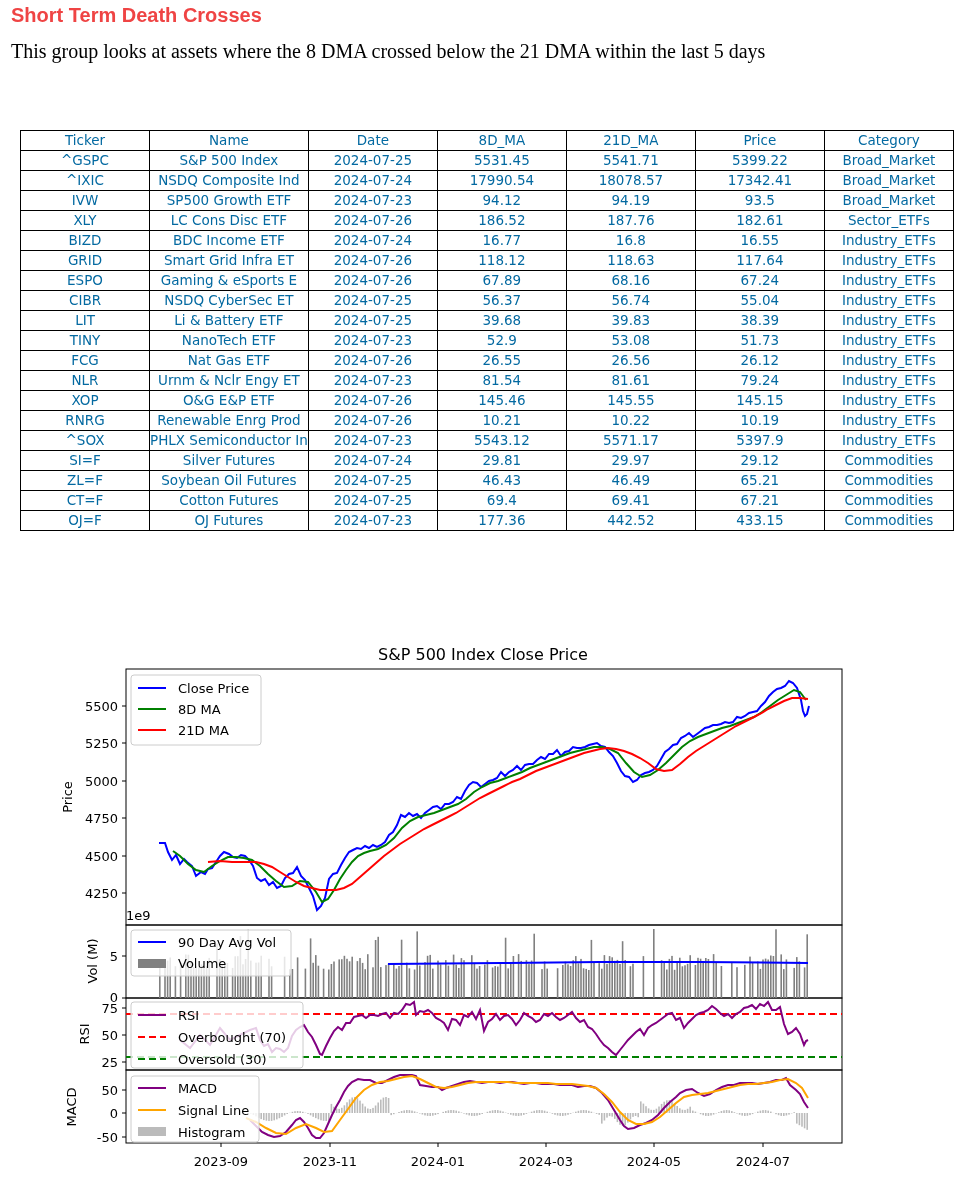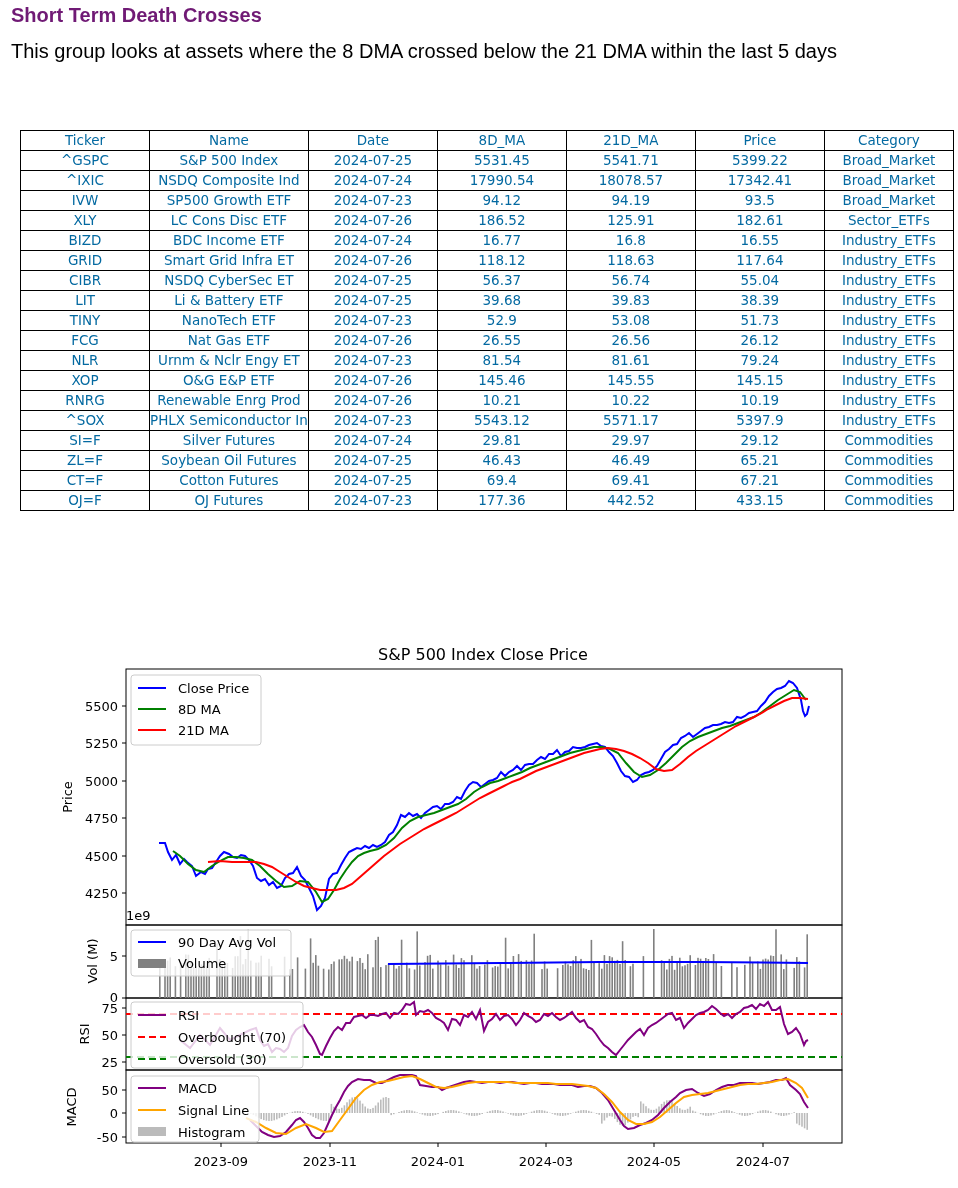--- a/index.html
+++ b/index.html
@@ -1,17 +1,17 @@
 <!DOCTYPE html>
 <html><head>
 <meta charset="utf-8">
 <style>
   body { margin:0; padding:0; background:#fff; width:958px; height:1188px; position:relative; overflow:hidden; }
-  .heading { position:absolute; left:11px; top:4px; font-family:"Liberation Sans", sans-serif; font-weight:bold; font-size:20px; color:#701a75; }
-  .desc { position:absolute; left:11px; top:36px; width:930px; font-family:Liberation Sans, sans-serif; font-size:20px; line-height:31px; color:#000; }
+  .heading { position:absolute; left:11px; top:4px; font-family:"Liberation Sans", sans-serif; font-weight:bold; font-size:20px; color:#ef4444; }
+  .desc { position:absolute; left:11px; top:36px; width:930px; font-family:Liberation Serif, serif; font-size:20px; line-height:31px; color:#000; }
   table.data { position:absolute; left:20px; top:130px; border-collapse:collapse; font-family:"DejaVu Sans", sans-serif; font-size:13.5px; color:#0369a1; table-layout:fixed; }
   table.data th, table.data td { border:1.5px solid #000; height:19px; padding:0; text-align:center; font-weight:normal; white-space:nowrap; overflow:hidden; line-height:19px; }
   .chart-wrap { position:absolute; left:0; top:640px; width:814px; height:548px; }
   svg text { font-family:"DejaVu Sans", sans-serif; }
 </style>
 </head>
 <body>
 
 <div class="heading">Short Term Death Crosses</div>
 <div class="desc">This group looks at assets where the 8 DMA crossed below the 21 DMA within the last 5 days</div>
@@ -63,40 +63,49 @@
         <td>94.12</td>
         <td>94.19</td>
         <td>93.5</td>
         <td>Broad_Market</td>
       </tr>
       <tr>
         <td>XLY</td>
         <td>LC Cons Disc ETF</td>
         <td>2024-07-26</td>
         <td>186.52</td>
-        <td>125.91</td>
+        <td>187.76</td>
         <td>182.61</td>
         <td>Sector_ETFs</td>
       </tr>
       <tr>
         <td>BIZD</td>
         <td>BDC Income ETF</td>
         <td>2024-07-24</td>
         <td>16.77</td>
         <td>16.8</td>
         <td>16.55</td>
         <td>Industry_ETFs</td>
       </tr>
       <tr>
         <td>GRID</td>
         <td>Smart Grid Infra ET</td>
         <td>2024-07-26</td>
         <td>118.12</td>
         <td>118.63</td>
         <td>117.64</td>
+        <td>Industry_ETFs</td>
+      </tr>
+      <tr>
+        <td>ESPO</td>
+        <td>Gaming &amp; eSports E</td>
+        <td>2024-07-26</td>
+        <td>67.89</td>
+        <td>68.16</td>
+        <td>67.24</td>
         <td>Industry_ETFs</td>
       </tr>
       <tr>
         <td>CIBR</td>
         <td>NSDQ CyberSec ET</td>
         <td>2024-07-25</td>
         <td>56.37</td>
         <td>56.74</td>
         <td>55.04</td>
         <td>Industry_ETFs</td>

